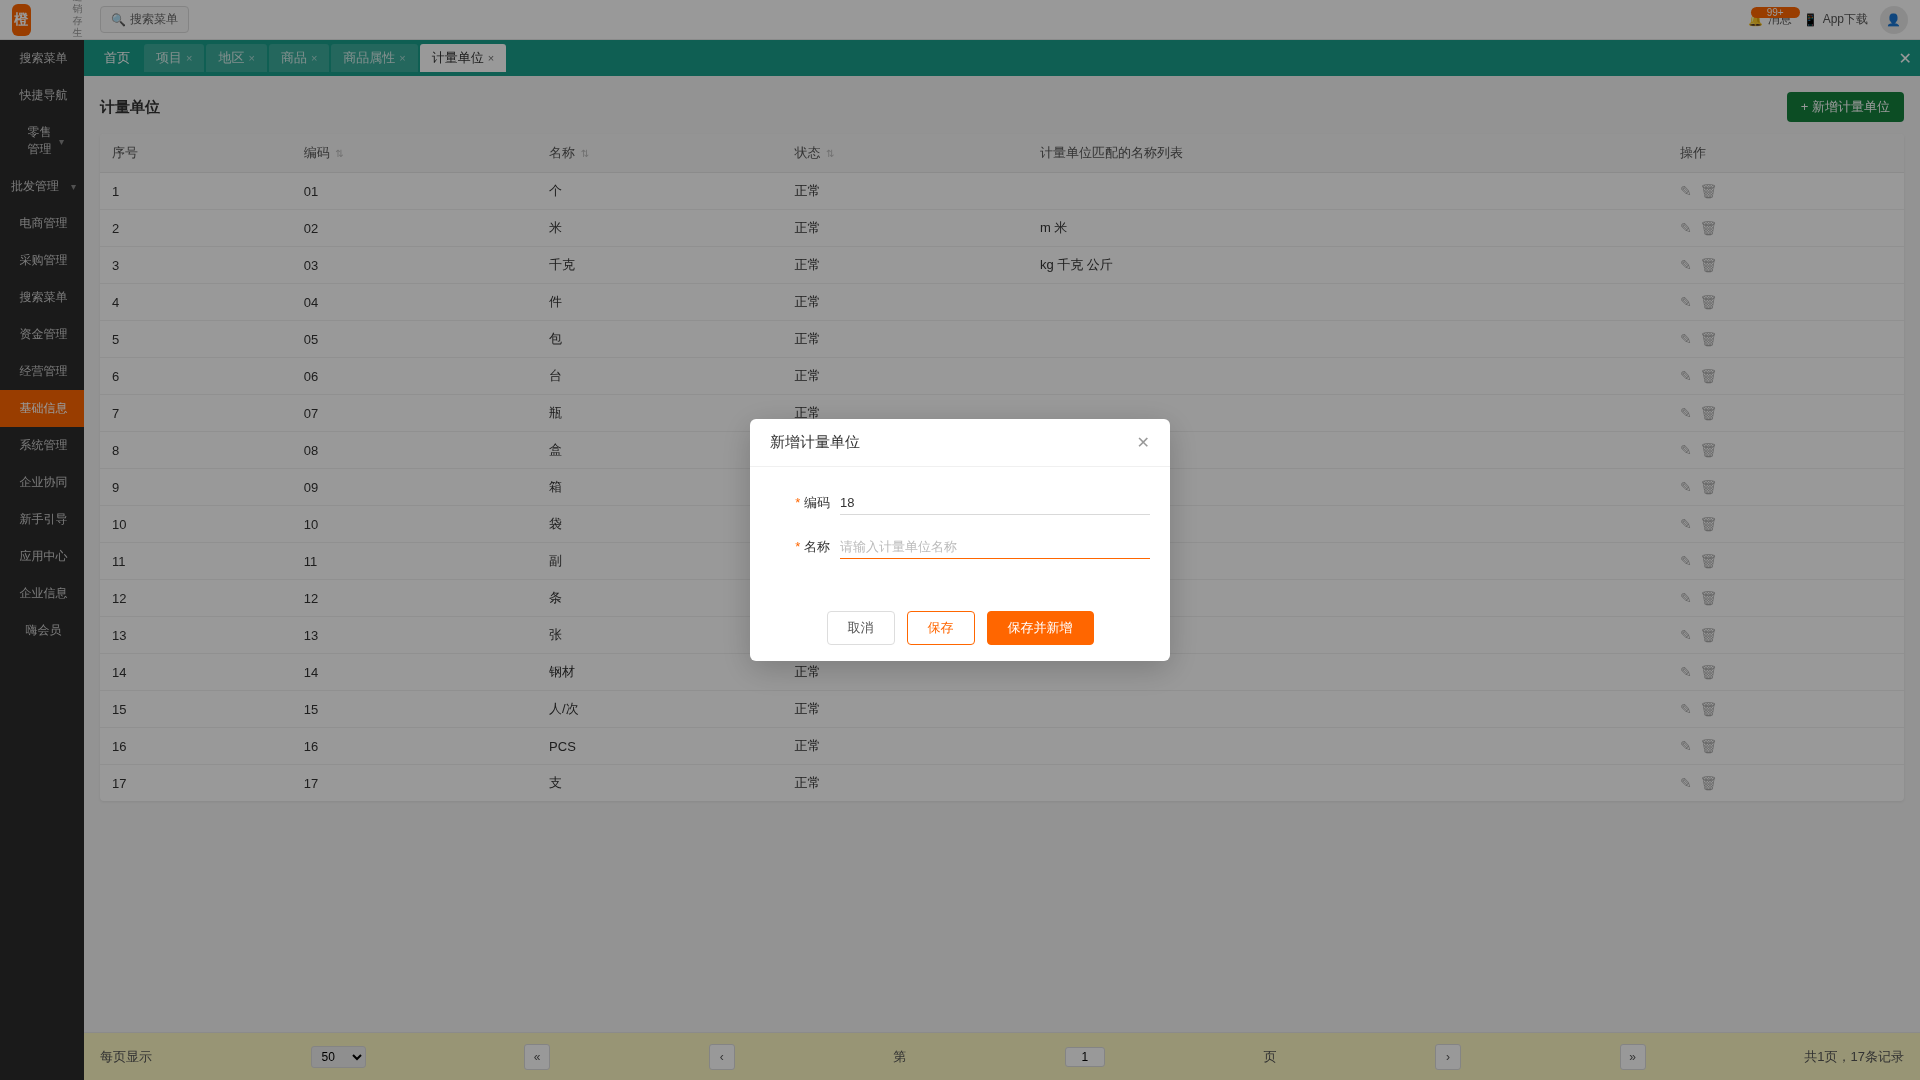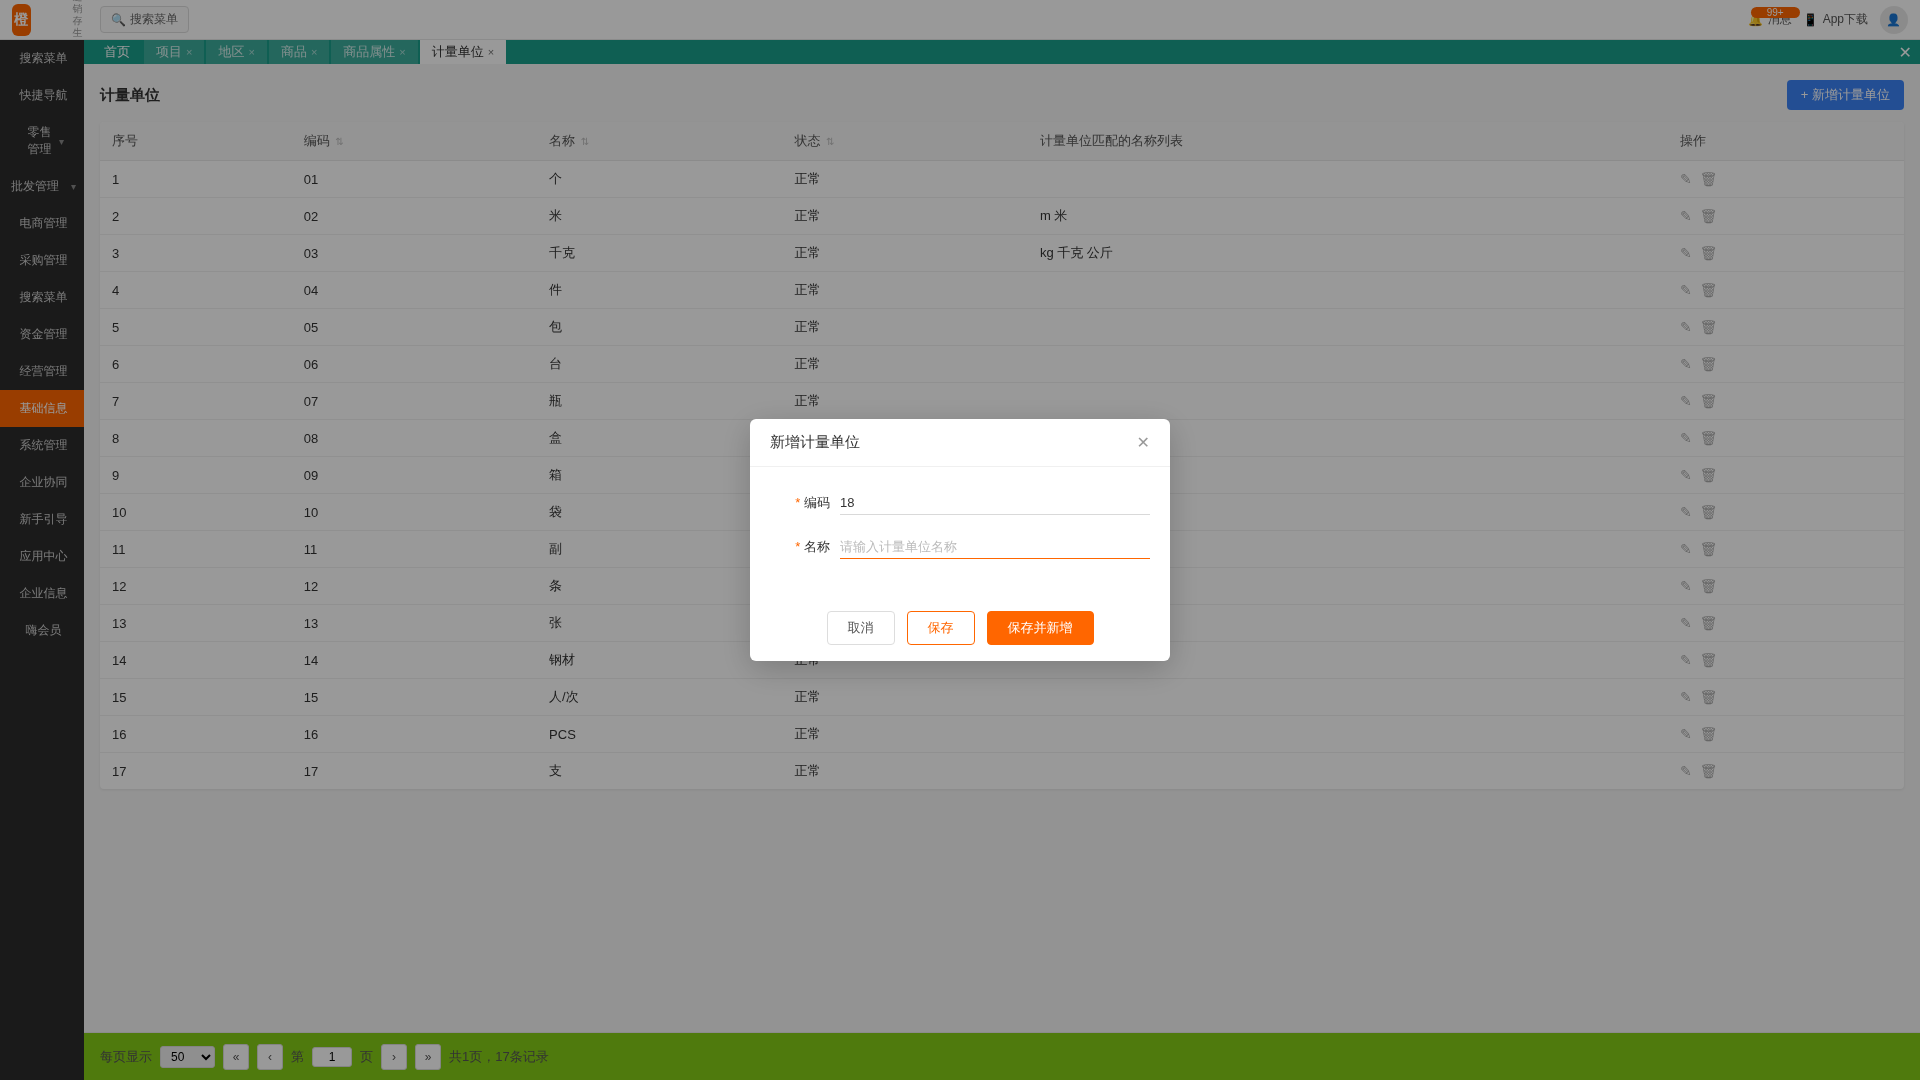--- a/index.html
+++ b/index.html
@@ -53,21 +53,21 @@
     }
     .sidebar-item.active { background: #f60; color: #fff; border-left-color: #f60; }
     .sidebar-item .arrow { font-size: 10px; color: #888; }
     .sidebar-item-text { font-size: 12px; }
 
     
     .content-area { flex: 1; display: flex; flex-direction: column; overflow: hidden; }
 
     
     .tab-bar {
-      height: 24px;
+      height: 36px;
       background: #1a9e8b;
       display: flex;
       align-items: center;
       padding: 0 8px;
       gap: 2px;
       flex-shrink: 0;
       position: relative;
     }
     .tab-item {
       display: flex;
@@ -85,21 +85,21 @@
     .tab-item.home { background: transparent; color: #fff; }
     .tab-close { font-size: 11px; color: inherit; opacity: 0.7; }
     .tab-bar-close { position: absolute; right: 8px; top: 50%; transform: translateY(-50%); color: #fff; cursor: pointer; font-size: 16px; }
 
     
     .page-content { flex: 1; padding: 16px; overflow-y: auto; background: #f5f5f5; position: relative; }
 
     
     .page-header { display: flex; align-items: center; justify-content: space-between; margin-bottom: 12px; }
     .page-title { font-size: 15px; font-weight: bold; color: #333; }
-    .add-btn { background: #3b82f6; color: #fff; border: none; border-radius: 4px; padding: 6px 14px; cursor: pointer; font-size: 13px; }
+    .add-btn { background: #15803d; color: #fff; border: none; border-radius: 4px; padding: 6px 14px; cursor: pointer; font-size: 13px; }
 
     
     .data-table { width: 100%; background: #fff; border-collapse: collapse; border-radius: 4px; overflow: hidden; box-shadow: 0 1px 3px rgba(0,0,0,0.08); }
     .data-table thead { background: #f7f7f7; }
     .data-table th {
       padding: 10px 12px;
       text-align: left;
       font-size: 13px;
       font-weight: 500;
       color: #555;
@@ -114,25 +114,25 @@
       color: #333;
     }
     .data-table tr:last-child td { border-bottom: none; }
     .status-normal { color: #52c41a; }
     .action-icons { display: flex; gap: 8px; }
     .action-icon { color: #aaa; cursor: pointer; font-size: 14px; }
 
     
     .pagination-bar {
       height: 48px;
-      background: #84cc16;
+      background: #fef9c3;
       border-top: 1px solid #e8e8e8;
       display: flex;
       align-items: center;
-      justify-content: flex-start;
+      justify-content: space-between;
       padding: 0 16px;
       gap: 8px;
       font-size: 13px;
       color: #555;
       flex-shrink: 0;
     }
     .page-select { border: 1px solid #ddd; border-radius: 3px; padding: 2px 6px; font-size: 12px; }
     .page-btn { width: 26px; height: 26px; border: 1px solid #ddd; background: #fff; border-radius: 3px; cursor: pointer; display: flex; align-items: center; justify-content: center; font-size: 12px; color: #555; }
     .page-input { width: 40px; border: 1px solid #ddd; border-radius: 3px; text-align: center; padding: 2px 4px; font-size: 12px; }
 

